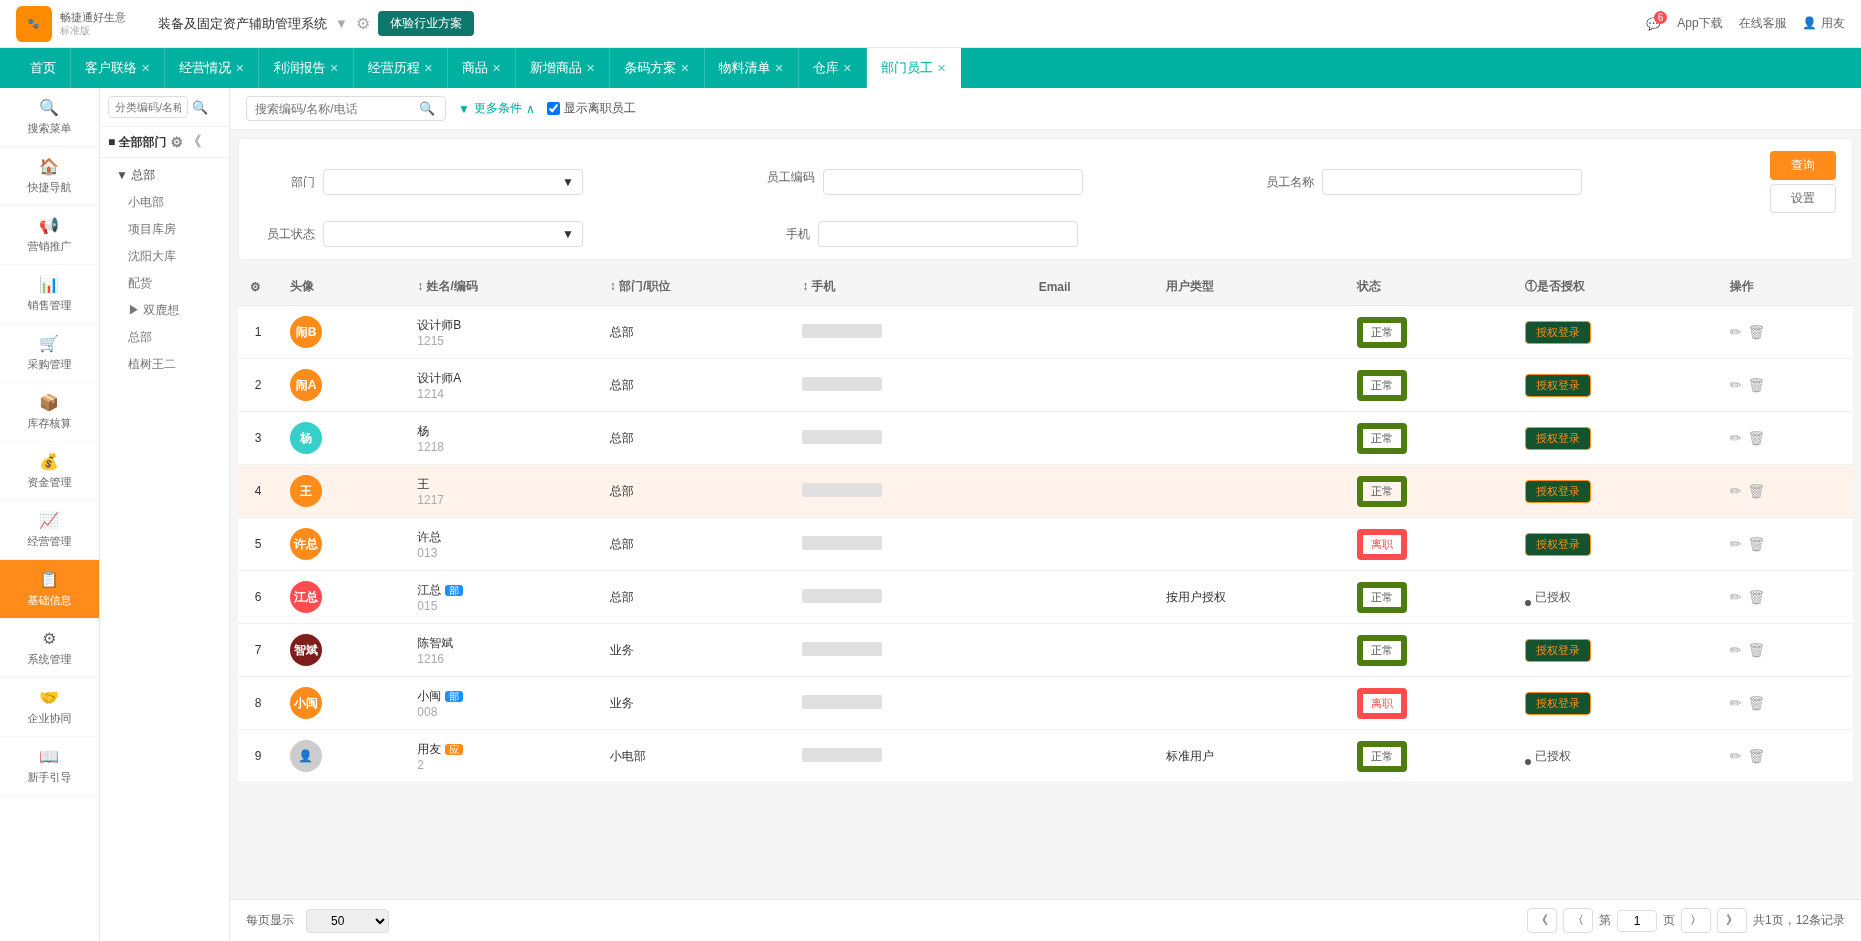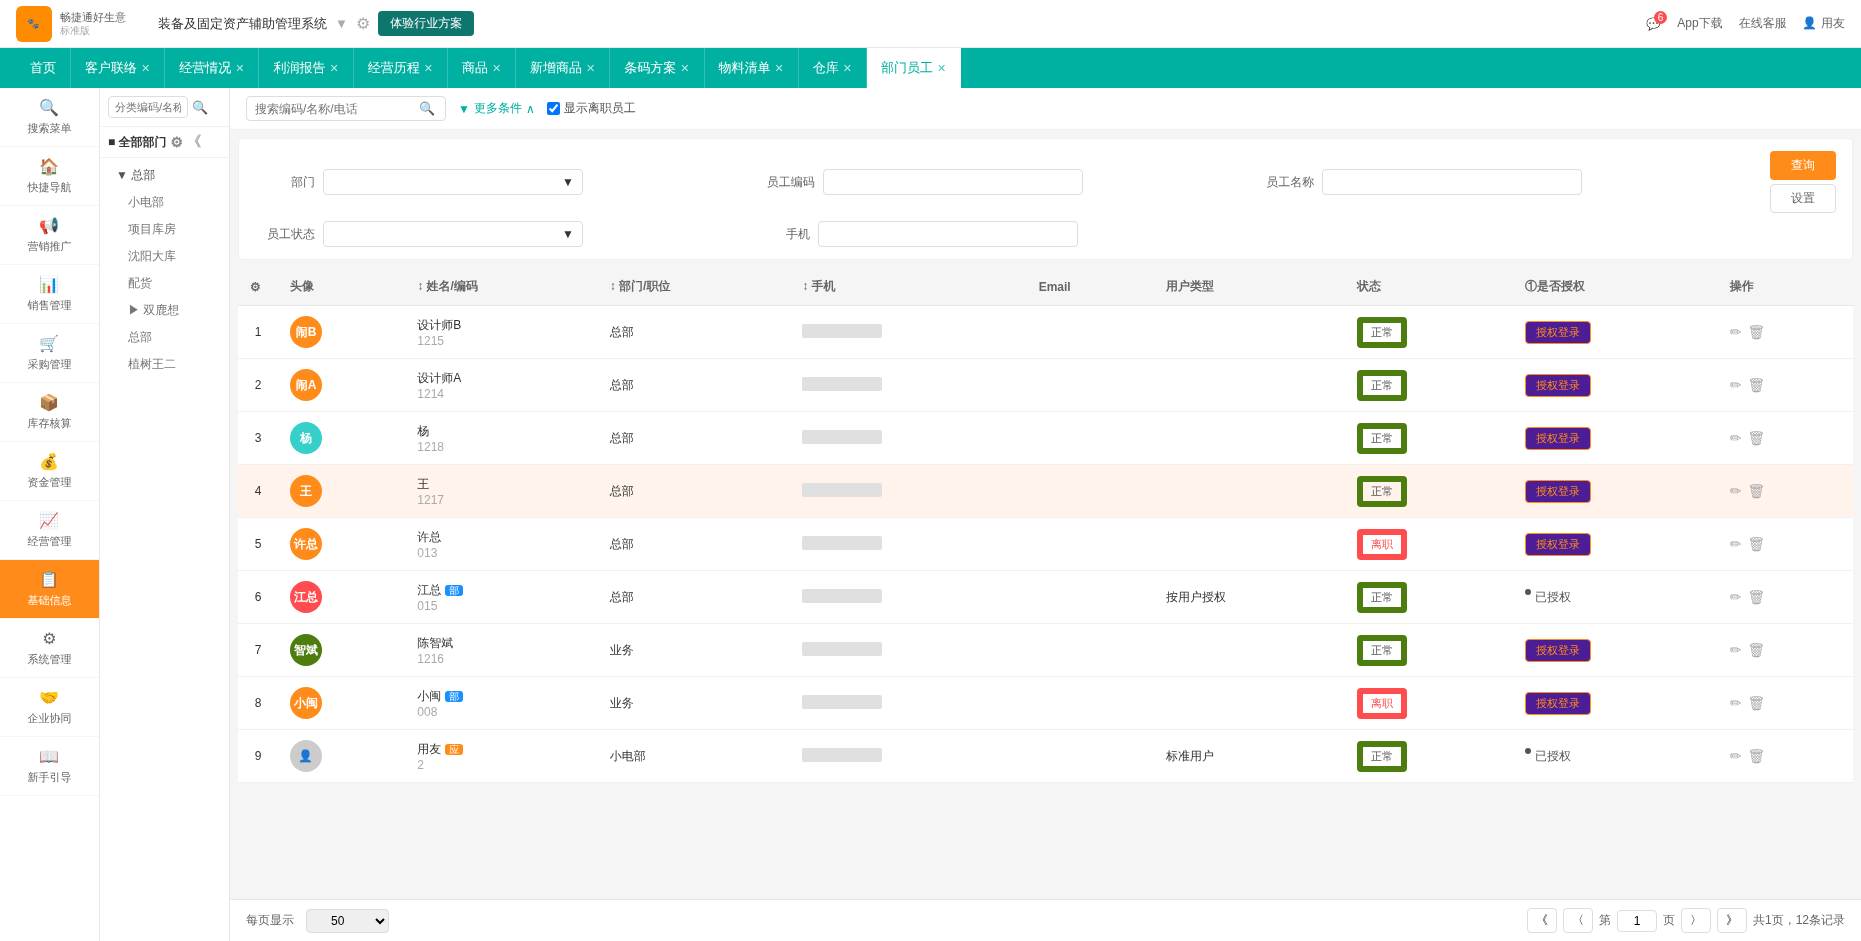--- a/index.html
+++ b/index.html
@@ -132,24 +132,24 @@
       width: 32px; height: 32px; border-radius: 50%;
       background: #ccc; display: flex; align-items: center; justify-content: center;
     }
 
     .status-badge {
       border: 6px solid #4d7c0f; border-radius: 4px; padding: 2px 8px; font-size: 11px; color: #555; display: inline-block;
     }
     .status-badge.red { border-color: #ff4d4f; color: #ff4d4f; }
 
     .auth-btn {
-      border: 1px solid #ff8c1a; color: #ff8c1a; background: #4c1d95;
+      border: 1px solid #ff8c1a; color: #ff8c1a; background: #14532d;
       border-radius: 4px; padding: 3px 10px; cursor: pointer; font-size: 11px;
     }
-    .authorized { color: #555; font-size: 12px; display: flex; align-items: flex-start; gap: 4px; font-family: Liberation Mono, monospace; }
+    .authorized { color: #555; font-size: 12px; display: flex; align-items: flex-end; gap: 4px; font-family: Liberation Mono, monospace; }
     .dot { width: 6px; height: 6px; background: #555; border-radius: 50%; display: inline-block; }
 
     .action-btns { display: flex; gap: 6px; }
     .edit-btn { color: #aaa; cursor: pointer; font-size: 14px; }
     .delete-btn { color: #aaa; cursor: pointer; font-size: 14px; }
 
     .blurred-text {
       background: #e0e0e0; color: transparent; border-radius: 2px;
       display: inline-block; width: 80px; height: 14px;
     }
@@ -343,21 +343,21 @@
 
     <div class="search-form">
       <div class="form-row">
         <div style="display:flex;align-items:center;gap:8px;flex:1;">
           <span class="form-label">部门</span>
           <div class="form-select" style="width:260px;">
             <span></span>
             <span>▼</span>
           </div>
         </div>
-        <div style="display:flex;align-items:center;gap:8px;flex:1;">
+        <div style="display:flex;align-items:flex-start;gap:8px;flex:1;">
           <span class="form-label">员工编码</span>
           <input type="text" class="form-input-field" style="width: 260px;">
         </div>
         <div style="display:flex;align-items:center;gap:8px;flex:1;">
           <span class="form-label">员工名称</span>
           <input type="text" class="form-input-field" style="width: 260px;">
         </div>
         <div class="form-actions" style="margin-left:16px;">
           <button class="btn-search">查询</button>
           <button class="btn-set">设置</button>
@@ -528,21 +528,21 @@
               <td>
                 <div class="action-btns">
                   <span class="edit-btn">✏</span>
                   <span class="delete-btn">🗑</span>
                 </div>
               </td>
             </tr>
             <tr>
               <td style="text-align: center;">7</td>
               <td>
-                <div class="avatar" style="background: #4d7c0f;">智斌</div>
+                <div class="avatar" style="background: #7f1d1d;">智斌</div>
               </td>
               <td>
                 <div>陈智斌</div>
                 <div style="color: rgb(170, 170, 170);">1216</div>
               </td>
               <td>业务</td>
               <td><span class="blurred-text"></span></td>
               <td></td>
               <td></td>
               <td><span class="status-badge">正常</span></td>

